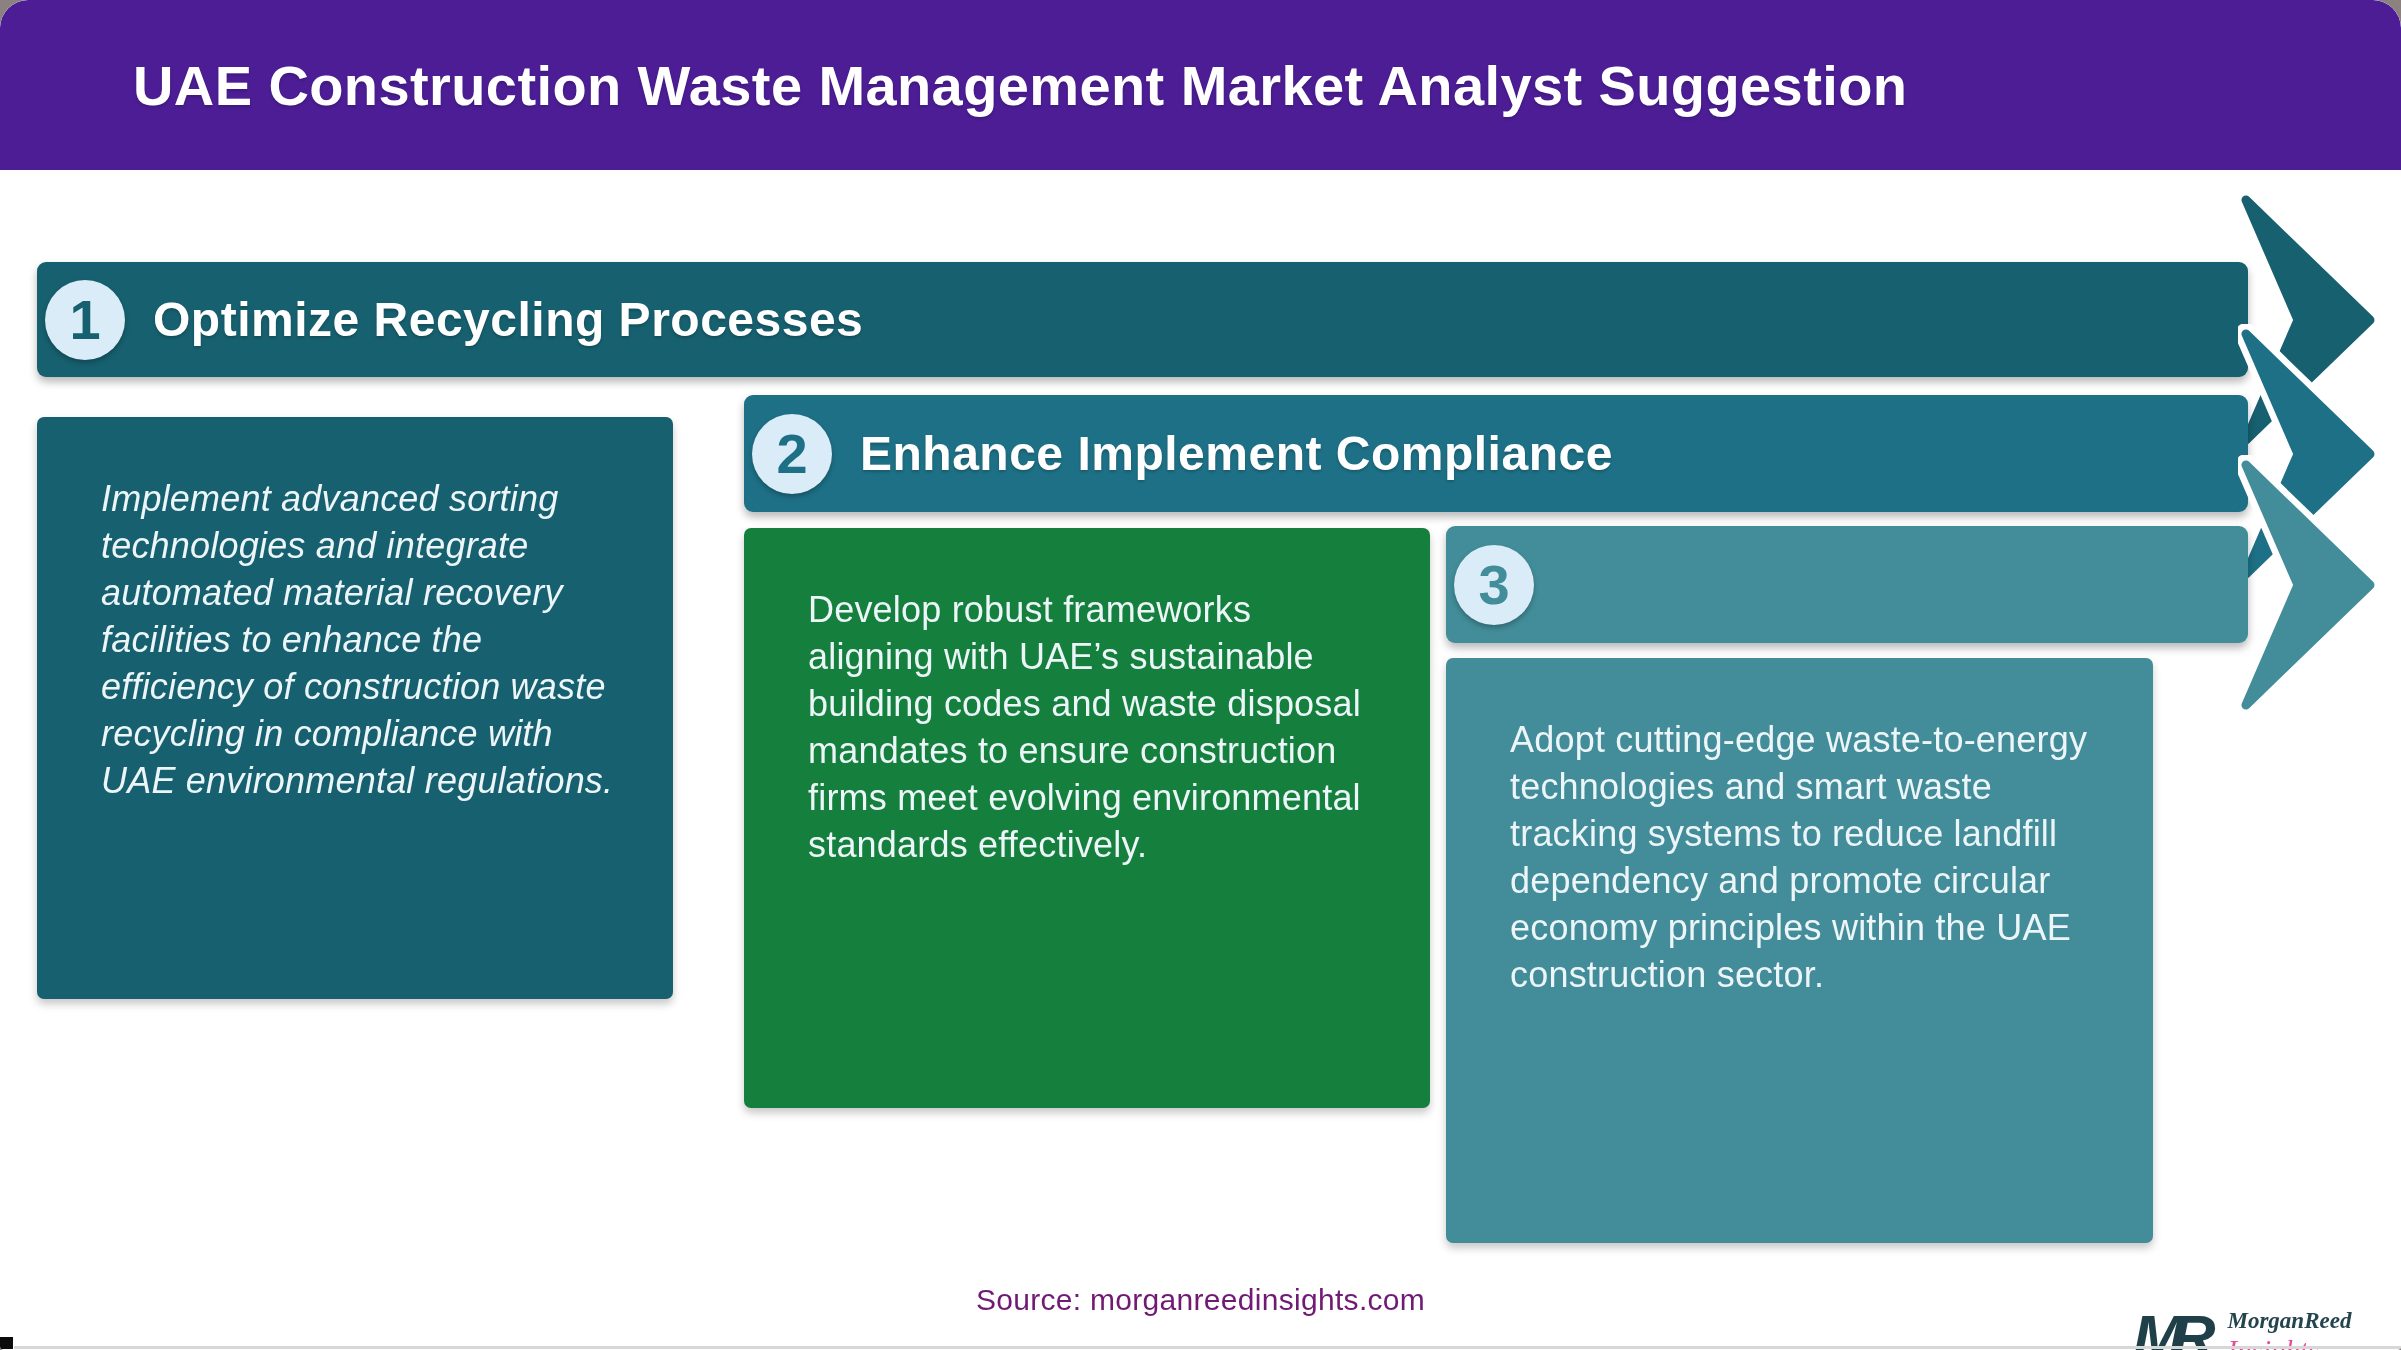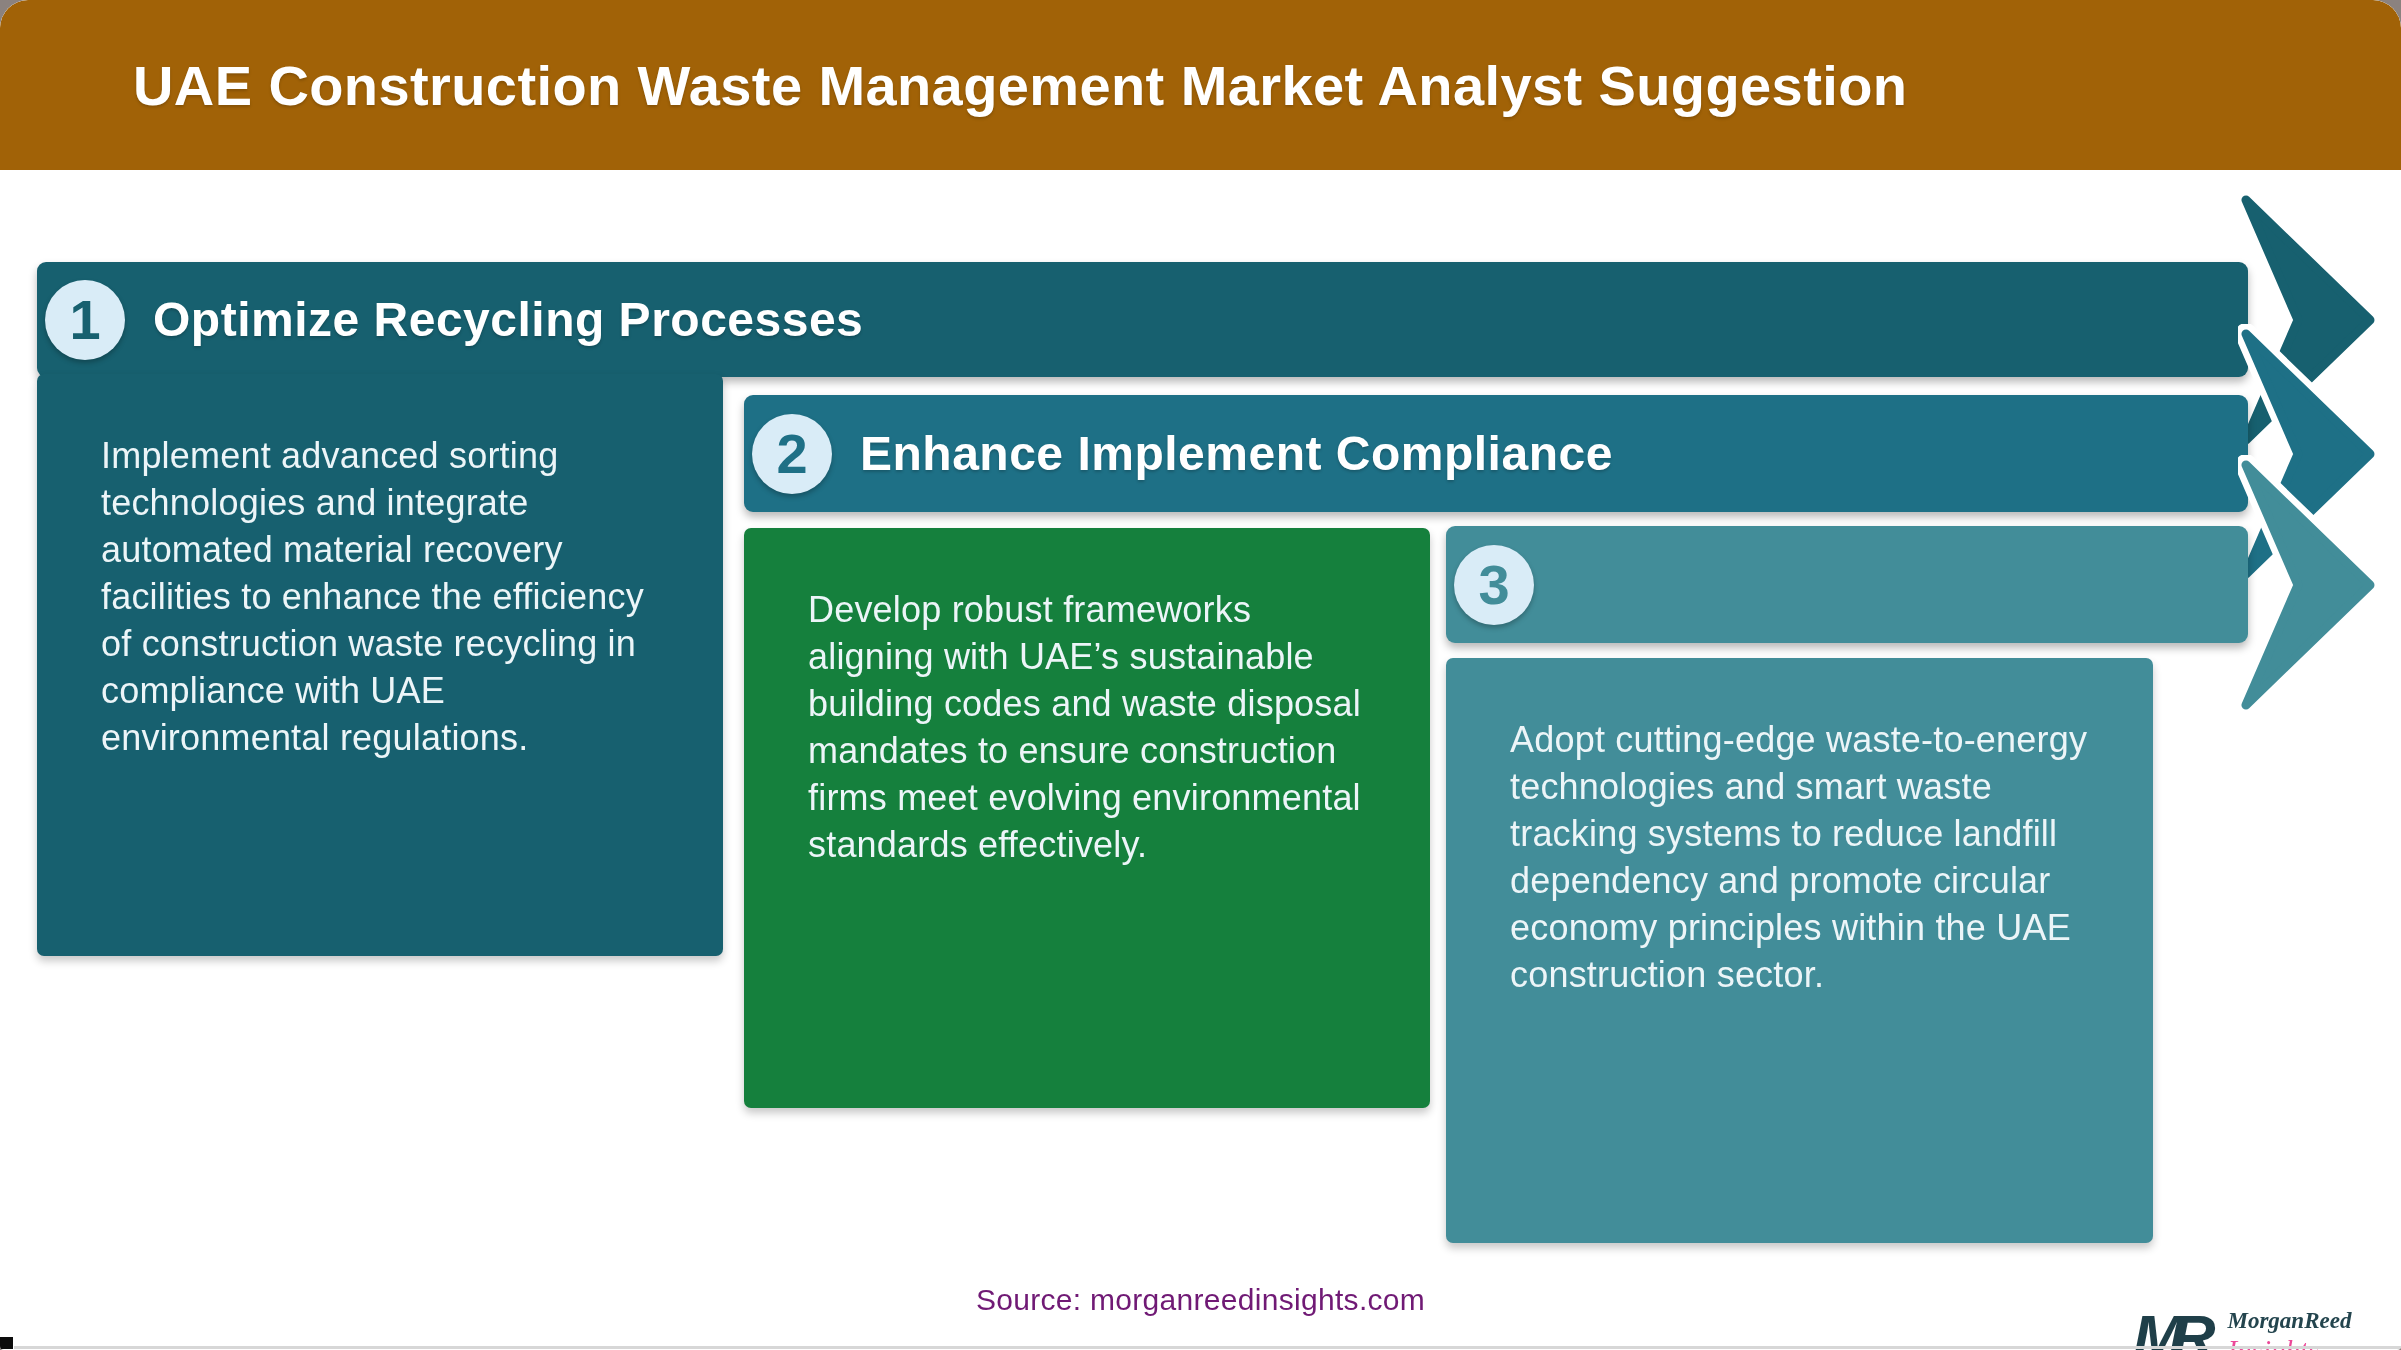--- a/index.html
+++ b/index.html
@@ -59,21 +59,21 @@
     box-shadow:0 5px 8px rgba(0,0,0,.22);
     box-sizing:border-box;
     padding:58px 58px 0 64px;
   }
   .box p{
     margin:0;
     color:#ecf5f8;
     font-size:36px;line-height:47px;letter-spacing:.2px;
     font-weight:normal;
   }
-  .box1{left:37px;top:374px;width:686px;height:582px;z-index:1;}
+  .box1{left:37px;top:417px;width:636px;height:582px;z-index:1;font-style:italic;}
   .box2{left:744px;top:528px;width:686px;height:580px;z-index:3;}
   .box3{left:1446px;top:658px;width:707px;height:585px;z-index:5;}
   
   .source{
     position:absolute;left:0;right:0;top:1283px;
     text-align:center;
     color:#701a75;font-size:30px;letter-spacing:.3px;
   }
   .logo{
     position:absolute;left:2133px;top:1306px;
@@ -91,21 +91,21 @@
   }
   .corner-mark{
     position:absolute;left:0;bottom:1px;width:13px;height:12px;background:#0c0c0c;
   }
 </style>
 </head>
 <body>
 
 <div class="slide">
 
-  <div class="header" style="background-color: #a16207;">
+  <div class="header" style="background-color: #4c1d95;">
     <div class="title">UAE Construction Waste Management Market Analyst Suggestion</div>
   </div>
 
   <div class="bar bar1" style="background-color: rgb(23, 96, 111);">
     <div class="circle" style="background-color: rgb(217, 236, 247);">
       <span style="color: rgb(23, 96, 111);">1</span>
     </div>
     <div class="label">Optimize Recycling Processes</div>
   </div>
   <svg class="chev chev1" viewBox="0 0 140 260">

